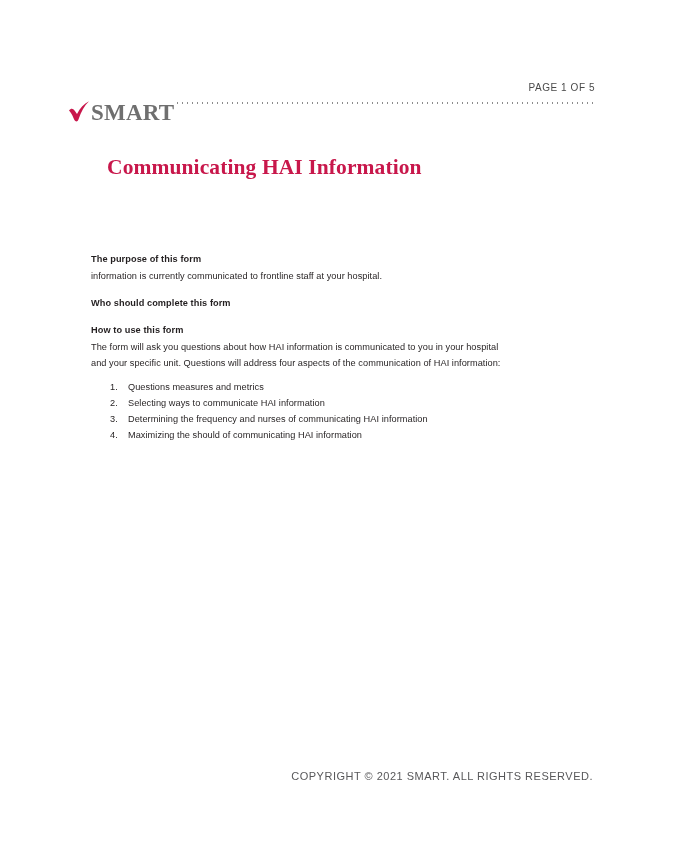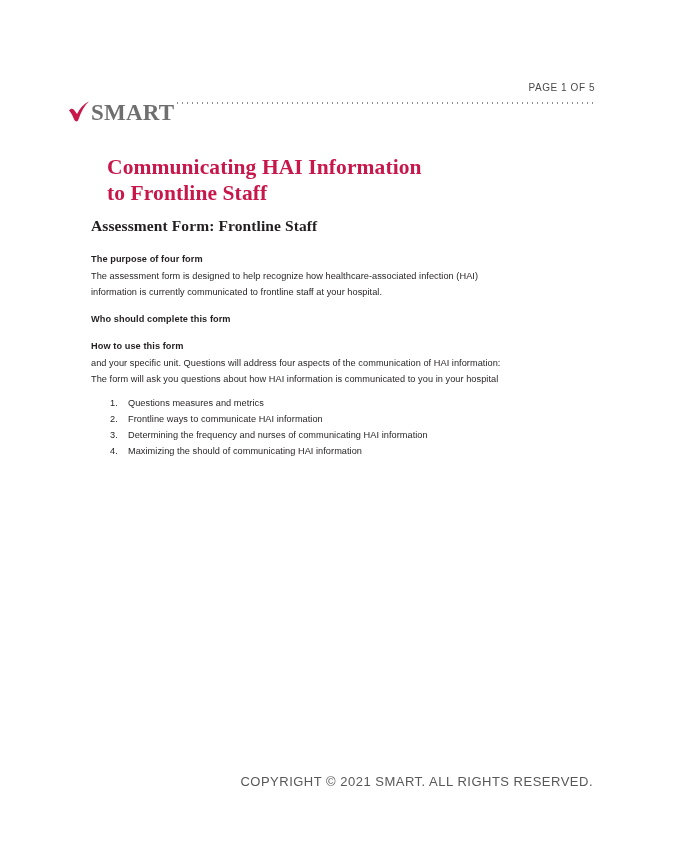--- a/index.html
+++ b/index.html
@@ -149,22 +149,22 @@
     left: 19px;
     top: 0;
     width: 14px;
     text-align: left;
   }
 
   
   .footer {
     position: absolute;
     right: 92px;
-    bottom: 74px;
-    font-size: 13px;
+    bottom: 81px;
+    font-size: 11px;
     letter-spacing: 0.5px;
     color: #58585a;
     white-space: nowrap;
   }
 </style>
 </head>
 <body>
 
 <div class="page">
 
@@ -174,54 +174,51 @@
         <path d="M2 19 C6 14, 10 14.5, 13.5 19.5 L18 26 C24 14, 32 5.5, 42 0.5 C33 9, 26 21.5, 21.5 35.5 C20.5 39.5, 18 41.5, 15.5 40.5 C13.5 39.5, 12 37, 10.5 33 C8.5 27.5, 5.5 22.5, 2 19 Z" fill="#c8174b"></path>
       </svg>
       <span class="brand-name">SMART</span>
     </div>
     <div class="header-rule"></div>
     <div class="page-label">PAGE 1 OF 5</div>
   </div>
 
   <h1 class="doc-title">
     <span class="line1">Communicating HAI Information</span>
-    <span class="line2">to Frontline Staff</span>
   </h1>
 
-  <h2 class="doc-subtitle">Assessment Form: Frontline Staff</h2>
 
   <div class="content">
 
     <div class="section">
-      <div class="section-heading">The purpose of four form</div>
+      <div class="section-heading">The purpose of this form</div>
       <p class="section-body">
-        <span class="brk">The assessment form is designed to help recognize how healthcare-associated infection (HAI)</span>
         <span class="brk">information is currently communicated to frontline staff at your hospital.</span>
       </p>
     </div>
 
     <div class="section">
       <div class="section-heading">Who should complete this form</div>
     </div>
 
     <div class="section">
       <div class="section-heading">How to use this form</div>
       <p class="section-body">
+        <span class="brk">The form will ask you questions about how HAI information is communicated to you in your hospital</span>
         <span class="brk">and your specific unit. Questions will address four aspects of the communication of HAI information:</span>
-        <span class="brk">The form will ask you questions about how HAI information is communicated to you in your hospital</span>
       </p>
 
       <ol class="numbered-list">
         <li>
           <span class="num">1.</span>
           <span>Questions measures and metrics</span>
         </li>
         <li>
           <span class="num">2.</span>
-          <span>Frontline ways to communicate HAI information</span>
+          <span>Selecting ways to communicate HAI information</span>
         </li>
         <li>
           <span class="num">3.</span>
           <span>Determining the frequency and nurses of communicating HAI information</span>
         </li>
         <li>
           <span class="num">4.</span>
           <span>Maximizing the should of communicating HAI information</span>
         </li>
       </ol>

